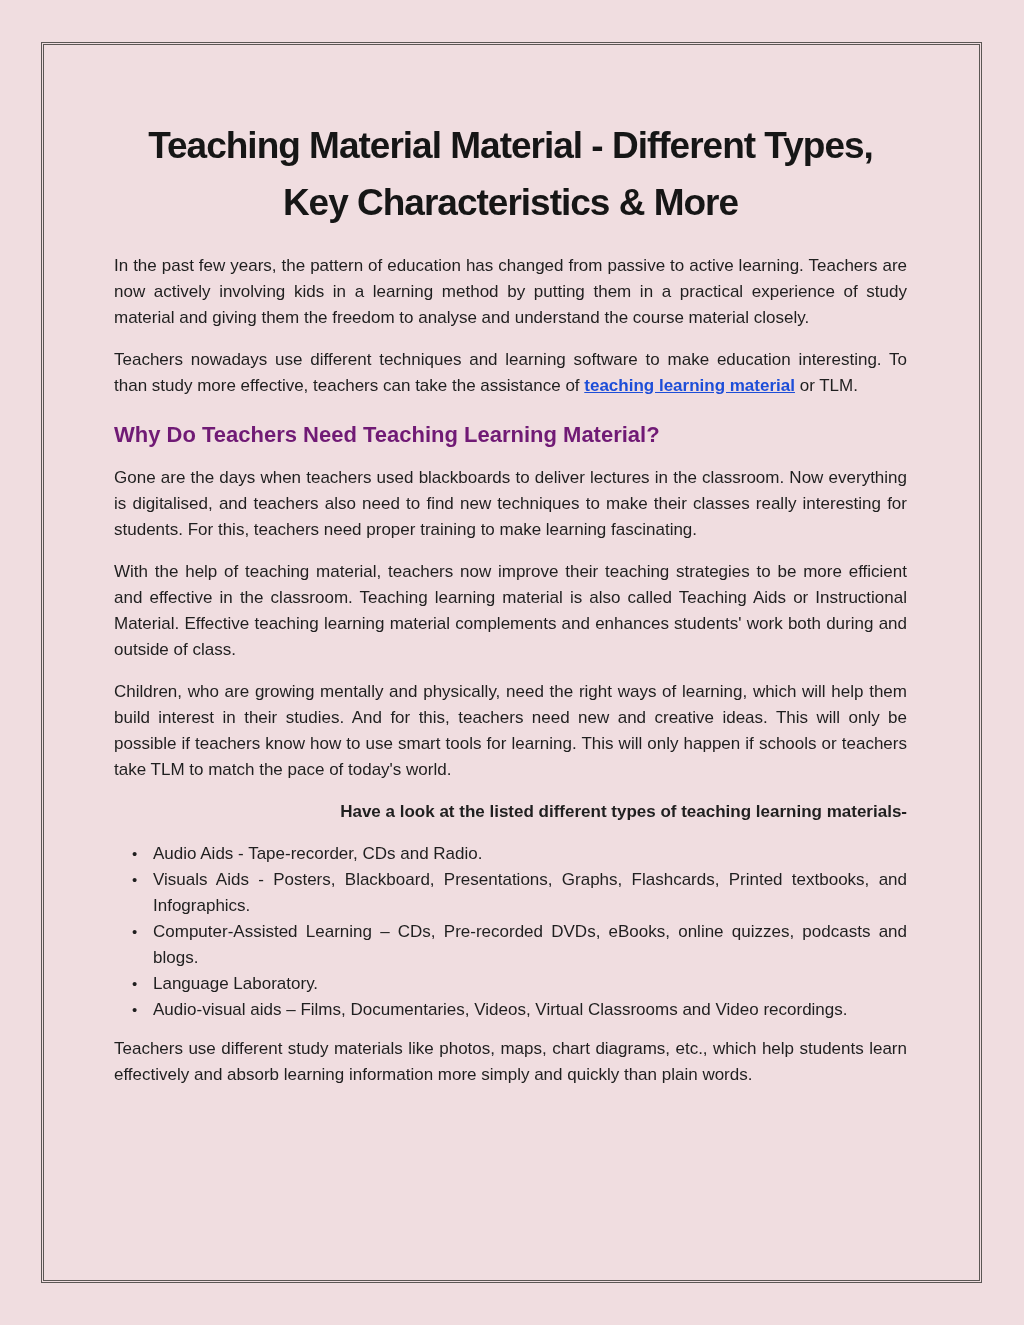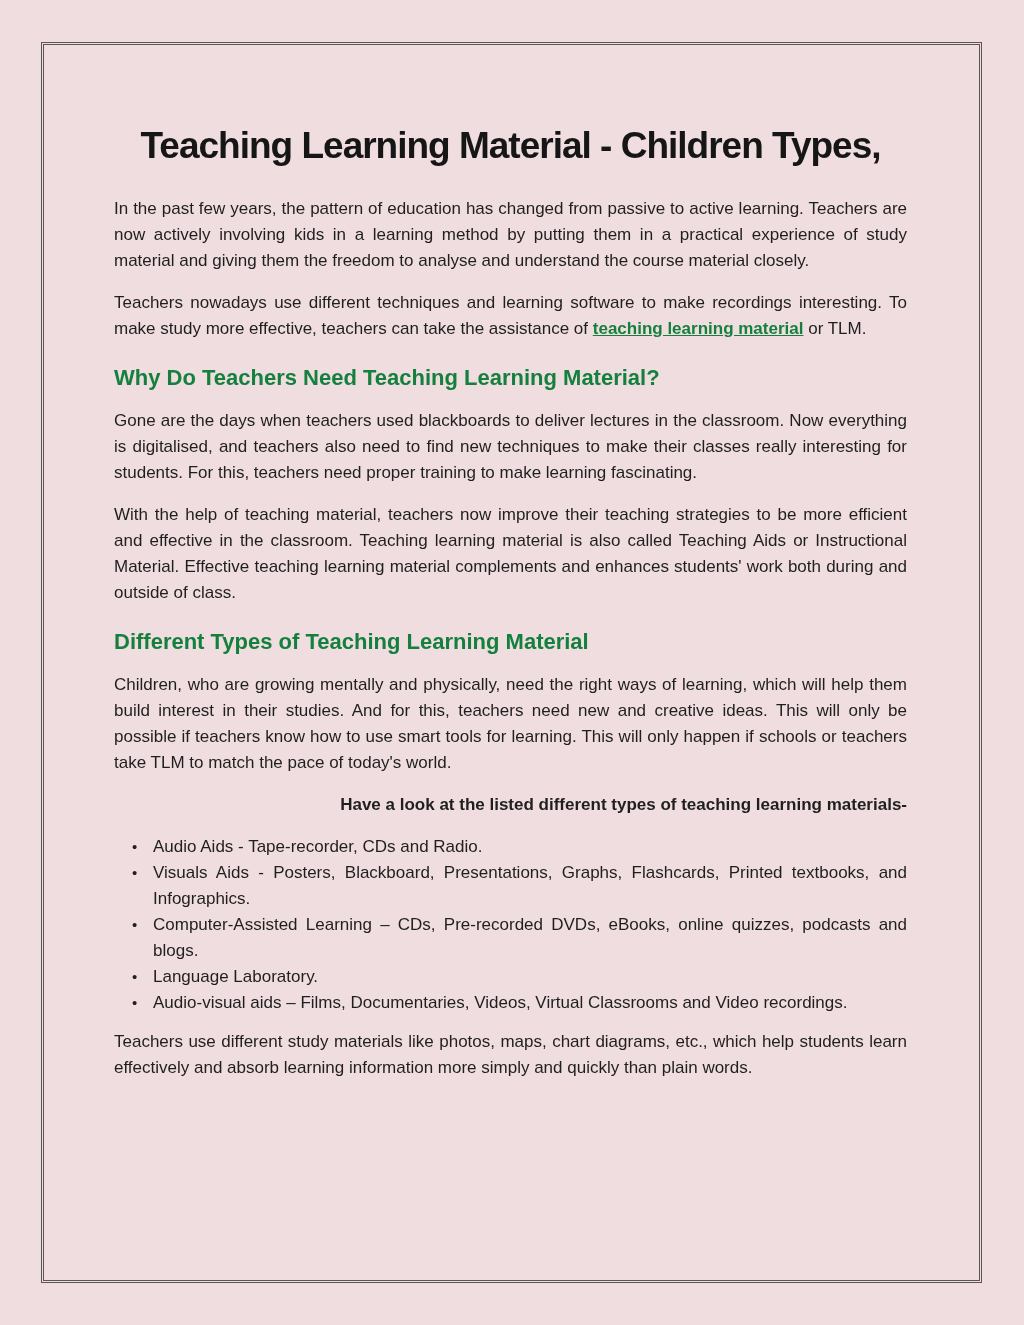--- a/index.html
+++ b/index.html
@@ -44,24 +44,24 @@
   }
   p.lead {
     font-weight: bold;
     text-align: right;
   }
   h2 {
     font-size: 22px;
     line-height: 30px;
     font-weight: bold;
     margin: 21px 0 15px 0;
-    color: #15803d;
+    color: #701a75;
   }
   a.tlm-link {
-    color: #15803d;
+    color: #1d4ed8;
     font-weight: bold;
     text-decoration: underline;
     cursor: pointer;
   }
   ul.tlm-list {
     list-style: none;
     margin: 0 0 9px 0;
     padding: 0 0 0 39px;
   }
   ul.tlm-list li {
@@ -77,34 +77,34 @@
     font-size: 15px;
   }
 </style>
 </head>
 <body>
 
 <div class="frame">
   <div class="content">
 
     <div class="doc-title">
-      <div>Teaching Learning Material - Children Types,</div>
+      <div>Teaching Material Material - Different Types,</div>
+      <div>Key Characteristics &amp; More</div>
     </div>
 
     <p>In the past few years, the pattern of education has changed from passive to active learning. Teachers are now actively involving kids in a learning method by putting them in a practical experience of study material and giving them the freedom to analyse and understand the course material closely.</p>
 
-    <p><span>Teachers nowadays use different techniques and learning software to make recordings interesting. To make study more effective, teachers can take the assistance of </span><a class="tlm-link">teaching learning material</a><span> or TLM.</span></p>
+    <p><span>Teachers nowadays use different techniques and learning software to make education interesting. To than study more effective, teachers can take the assistance of </span><a class="tlm-link">teaching learning material</a><span> or TLM.</span></p>
 
     <h2>Why Do Teachers Need Teaching Learning Material?</h2>
 
     <p>Gone are the days when teachers used blackboards to deliver lectures in the classroom. Now everything is digitalised, and teachers also need to find new techniques to make their classes really interesting for students. For this, teachers need proper training to make learning fascinating.</p>
 
     <p>With the help of teaching material, teachers now improve their teaching strategies to be more efficient and effective in the classroom.  Teaching learning material is also called Teaching Aids or Instructional Material. Effective teaching learning material complements and enhances students' work both during and outside of class.</p>
 
-    <h2>Different Types of Teaching Learning Material</h2>
 
     <p>Children, who are growing mentally and physically, need the right ways of learning, which will help them build interest in their studies. And for this, teachers need new and creative ideas. This will only be possible if teachers know how to use smart tools for learning. This will only happen if schools or teachers take TLM to match the pace of today's world.</p>
 
     <p class="lead">Have a look at the listed different types of teaching learning materials-</p>
 
     <ul class="tlm-list">
       <li>
         <span class="bullet">•</span>
         <span>Audio Aids - Tape-recorder, CDs and Radio.</span>
       </li>

